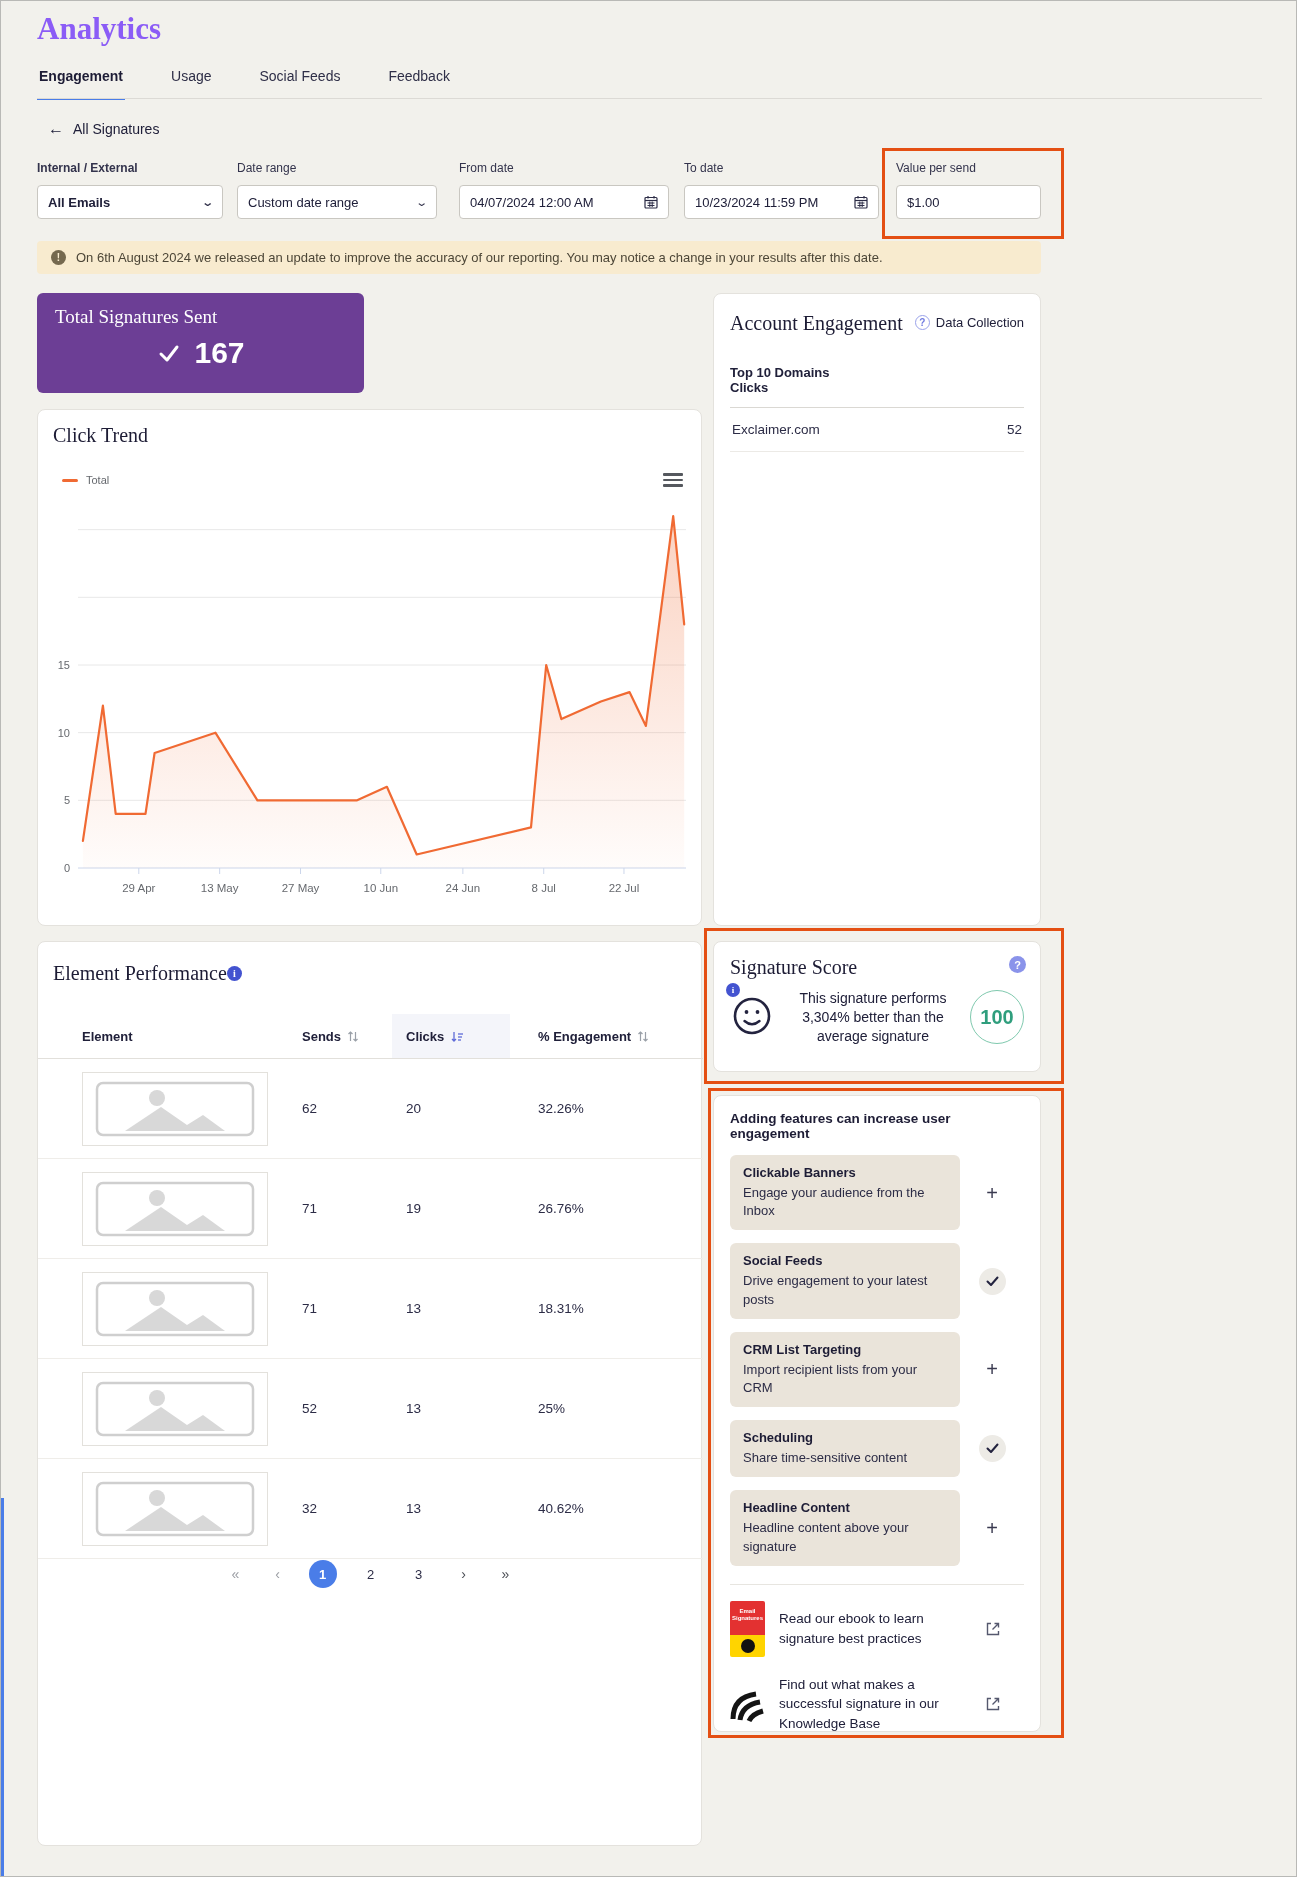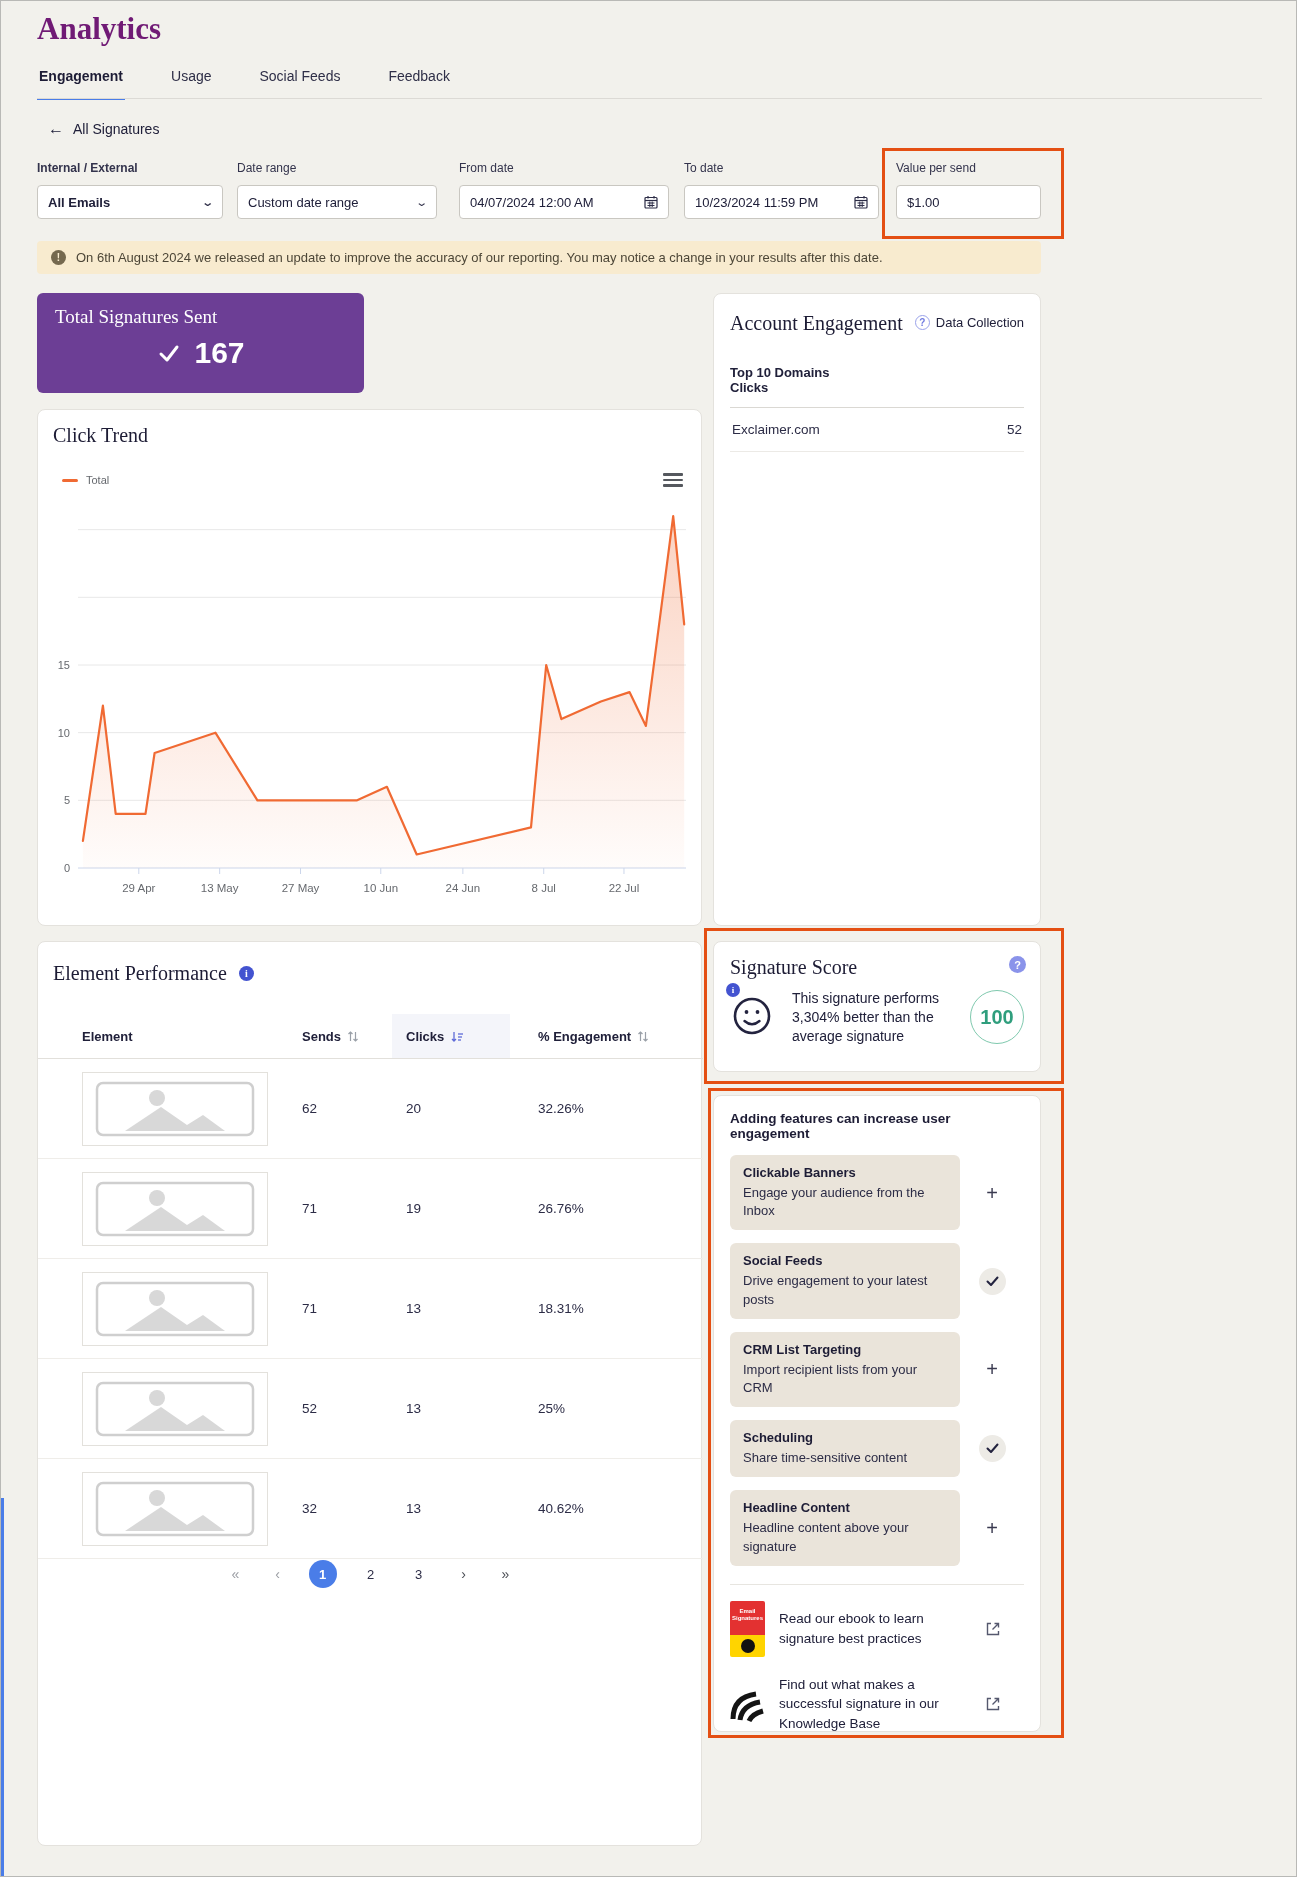--- a/index.html
+++ b/index.html
@@ -5,21 +5,21 @@
   * { margin:0; padding:0; box-sizing:border-box; }
   html,body { background:#e9e8e4; }
   body { font-family:"Liberation Sans","DejaVu Sans",sans-serif; color:#20203a; }
   .page {
     position:relative; width:1297px; height:1877px; margin:0 auto;
     background:#f2f1ec; border:1px solid #b9b9b6; overflow:hidden;
   }
   .serif { font-family:"Liberation Serif","DejaVu Serif",serif; }
 
   
-  .page-title { position:absolute; left:36px; top:10px; font-size:31px; font-weight:700; color:#701a75; }
+  .page-title { position:absolute; left:36px; top:10px; font-size:31px; font-weight:700; color:#8b5cf6; }
   .tabs { position:absolute; left:36px; top:63px; display:flex; gap:44px; }
   .tab { font-size:14px; color:#2e2e47; padding:4px 2px 14px; cursor:pointer; }
   .tab.active { font-weight:700; color:#1d1c35; border-bottom:2px solid #4a7de8; }
   .tabs-divider { position:absolute; left:36px; top:97px; width:1225px; height:1px; background:#dcdad5; }
   .back-link { position:absolute; left:47px; top:119px; display:flex; align-items:center; gap:9px; font-size:14px; color:#20203a; cursor:pointer; }
   .back-arrow { font-size:16px; }
 
   
   .field { position:absolute; top:160px; }
   .field .flabel { font-size:12px; color:#33334c; margin-bottom:10px; }
@@ -66,21 +66,21 @@
   #trend-card { left:36px; top:408px; width:665px; height:517px; }
   .trend-title { position:absolute; left:15px; top:14px; font-size:20px; color:#1d1c35; }
   .legend { position:absolute; left:24px; top:64px; display:flex; align-items:center; gap:8px; font-size:11px; color:#66696e; }
   .legend-swatch { width:16px; height:3px; border-radius:2px; background:#f06a33; }
   .burger { position:absolute; right:18px; top:60px; width:20px; cursor:pointer; }
   .burger div { height:2.5px; background:#55585e; margin:3px 0; border-radius:1px; }
   #trend-svg { position:absolute; left:10px; top:92px; font-family:"Liberation Sans",sans-serif; }
 
   
   #elem-card { left:36px; top:940px; width:665px; height:905px; }
-  .elem-title { position:absolute; left:15px; top:20px; font-size:20px; color:#1d1c35; display:flex; align-items:center; gap:12px; }
+  .elem-title { position:absolute; left:15px; top:20px; font-size:20px; color:#1d1c35; display:flex; align-items:center; gap:0; }
   .info-ic { width:15px; height:15px; border-radius:50%; background:#4353d0; color:#fff; font-size:10px; font-weight:700;
              display:flex; align-items:center; justify-content:center; font-family:"Liberation Serif",serif; }
   .etable { position:absolute; left:0; top:72px; width:665px; }
   .erow { display:flex; align-items:center; }
   .ehead { height:44px; font-size:13px; font-weight:700; }
   .c1 { width:264px; padding-left:44px; }
   .c2 { width:104px; }
   .c3 { width:104px; }
   .c4 { flex:1;margin-left:28px; }
   .sort-wrap { display:inline-flex; align-items:center; gap:6px; cursor:pointer; }
@@ -96,21 +96,21 @@
 
   
   #score-card { left:712px; top:940px; width:328px; height:131px; padding:14px 16px; }
   .score-title { font-size:20px; color:#1d1c35; }
   .q-filled { position:absolute; right:14px; top:14px; width:17px; height:17px; border-radius:50%; background:#8a93ea; color:#fff;
               font-size:11px; font-weight:700; display:flex; align-items:center; justify-content:center; cursor:pointer; }
   .score-row { display:flex; align-items:center; gap:16px; margin-top:10px; }
   .smiley-wrap { position:relative; width:46px; flex:0 0 auto; }
   .smiley-info { position:absolute; left:-4px; top:-10px; width:14px; height:14px; border-radius:50%; background:#4353d0; color:#fff;
                  font-size:9px; font-weight:700; display:flex; align-items:center; justify-content:center; font-family:"Liberation Serif",serif; }
-  .score-desc { font-size:14px; color:#20203a; line-height:1.35; width:172px; }
+  .score-desc { font-size:14px; color:#20203a; line-height:1.35; width:172px;text-align:center; }
   .score-circle { width:54px; height:54px; border-radius:50%; border:1.5px solid #7fc9ae; color:#2f9e7d;
                   font-size:20px; font-weight:700; display:flex; align-items:center; justify-content:center; flex:0 0 auto; }
 
   
   #features-card { left:712px; top:1094px; width:328px; height:637px; padding:15px 16px; }
   .feat-header { font-size:13.5px; font-weight:700; color:#1d1c35; margin-bottom:14px; }
   .feat-row { display:flex; align-items:center; margin-bottom:13px; }
   .feat-box { width:230px; background:#eae4da; border-radius:6px; padding:10px 13px; cursor:pointer; }
   .feat-title { font-size:13px; font-weight:700; color:#1d1c35; margin-bottom:4px; }
   .feat-desc { font-size:13px; color:#2c2c46; line-height:1.4; }

